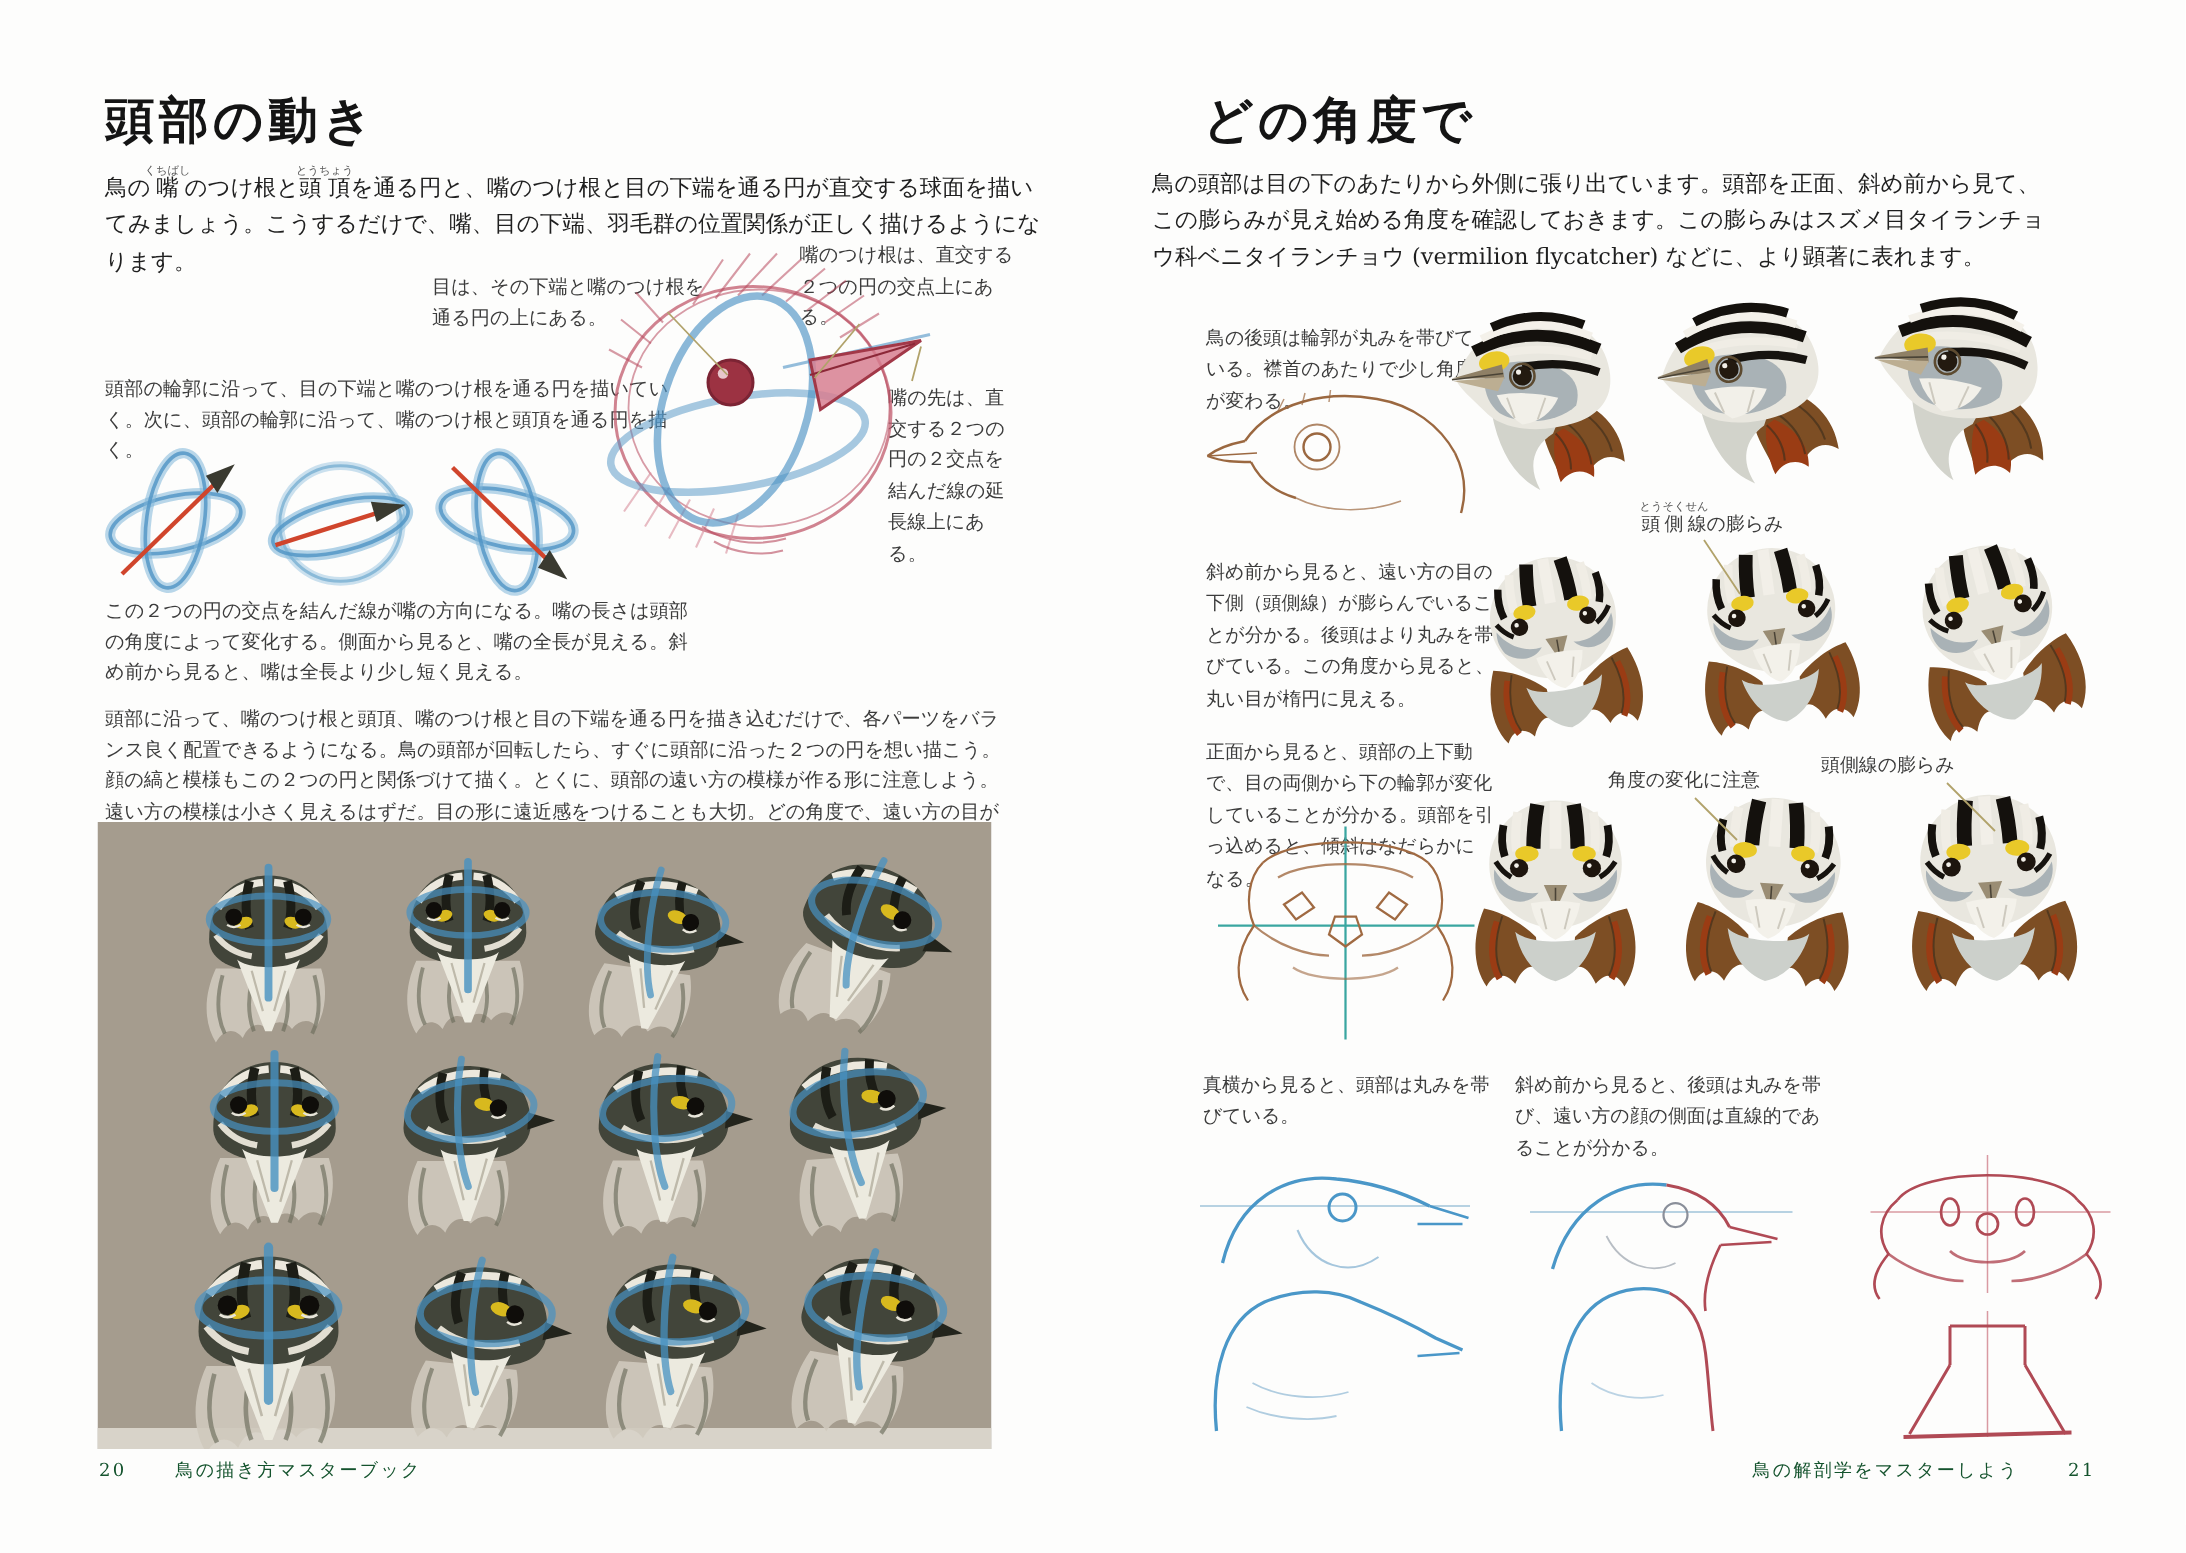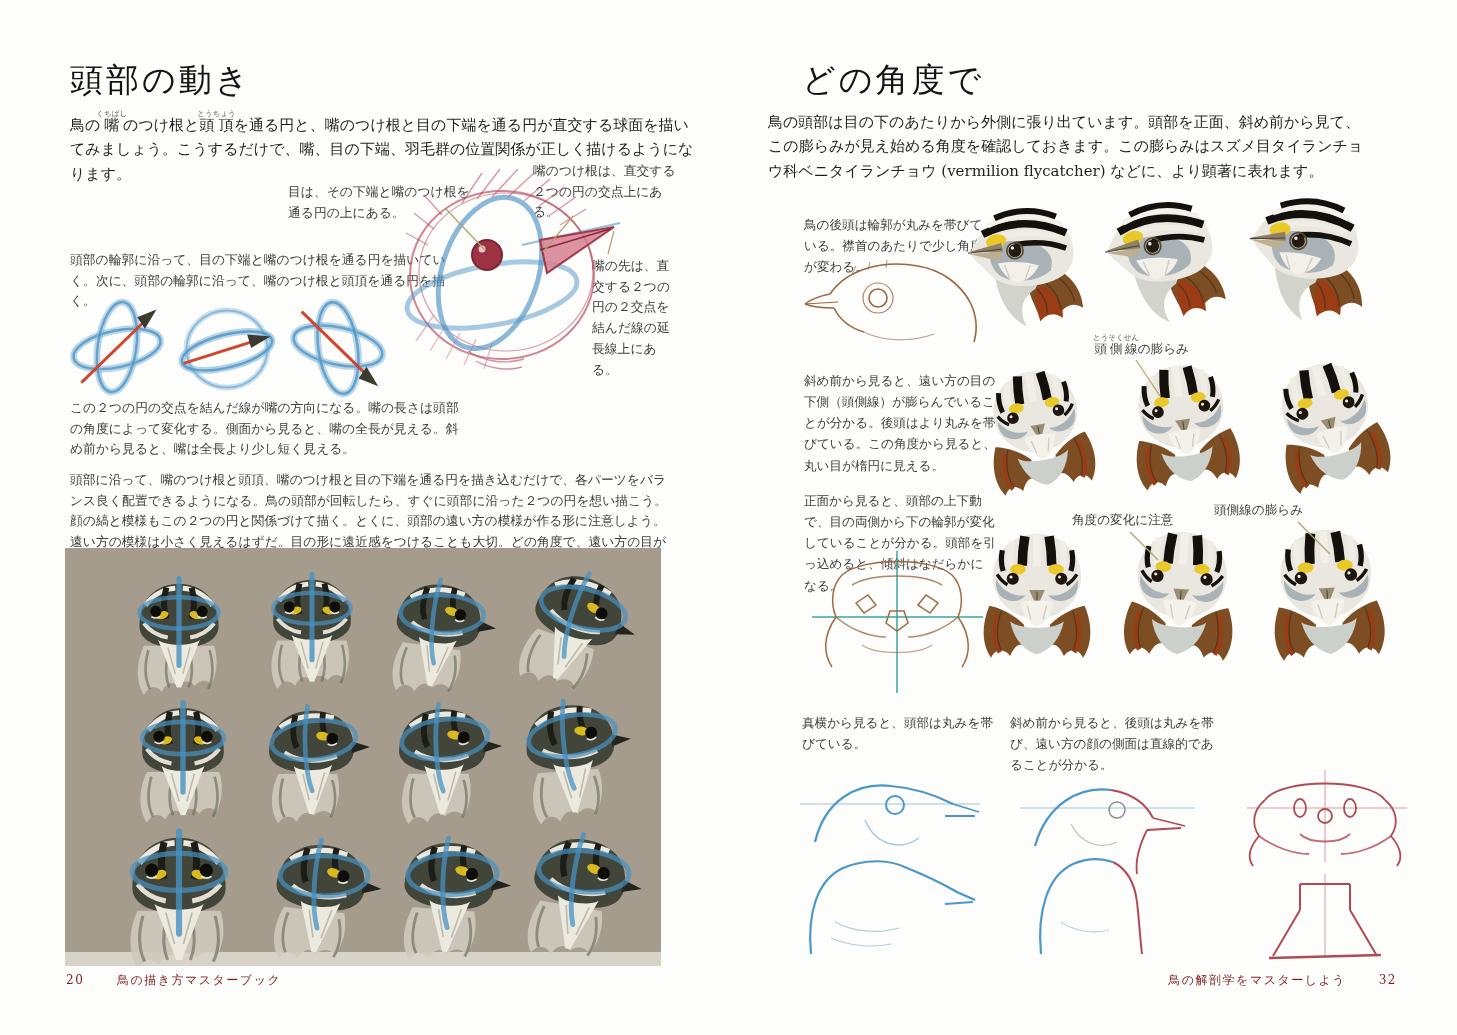--- a/index.html
+++ b/index.html
@@ -1,25 +1,25 @@
 <!DOCTYPE html>
 <html><head>
 <meta charset="utf-8">
 <style>
   html,body{margin:0;padding:0;background:#ffffff;}
   .root{position:relative;width:1457px;height:1035px;background:#fdfdfc;overflow:hidden;
         font-family:"DejaVu Sans","Liberation Sans",sans-serif;color:#3a3a3a;}
   .abs{position:absolute;}
   .serif{font-family:"DejaVu Serif","Liberation Serif",serif;}
-  .page-title{font-size:33px;font-weight:400;color:#141414;letter-spacing:3px;}
+  .page-title{font-size:33px;font-weight:700;color:#141414;letter-spacing:3px;}
   .intro{font-size:15px;line-height:1.62;color:#1f1f1f;}
   .note{font-size:12.8px;line-height:1.62;color:#3c3c3c;}
   .caption{font-size:12.6px;line-height:1.68;color:#3c3c3c;}
   .label{font-size:12.6px;color:#3c3c3c;white-space:nowrap;}
-  .footer{font-size:12px;letter-spacing:1.5px;color:#7f1d1d;}
+  .footer{font-size:12px;letter-spacing:1.5px;color:#14532d;}
   ruby rt{font-size:7.5px;color:#555;letter-spacing:0;font-family:Liberation Serif, serif;}
   svg{display:block;}
   .leader{pointer-events:none;}
 </style>
 </head>
 <body>
 
 <div class="root">
 
   <svg width="0" height="0" style="position:absolute">
@@ -344,16 +344,16 @@
       <path d="M608,254 L614,231"></path>
       <path d="M1136,360 L1160,396"></path>
       <path d="M1130,532 L1158,560"></path>
       <path d="M1298,522 L1330,554"></path>
     </g>
   </svg>
 
   <div class="abs serif footer" style="right:60px;top:972px;text-align:right;">
     <span>鳥の解剖学をマスターしよう</span>
     <span style="display:inline-block;width:22px;"></span>
-    <span>32</span>
+    <span>21</span>
   </div>
 
 </div>
 
 </body></html>

